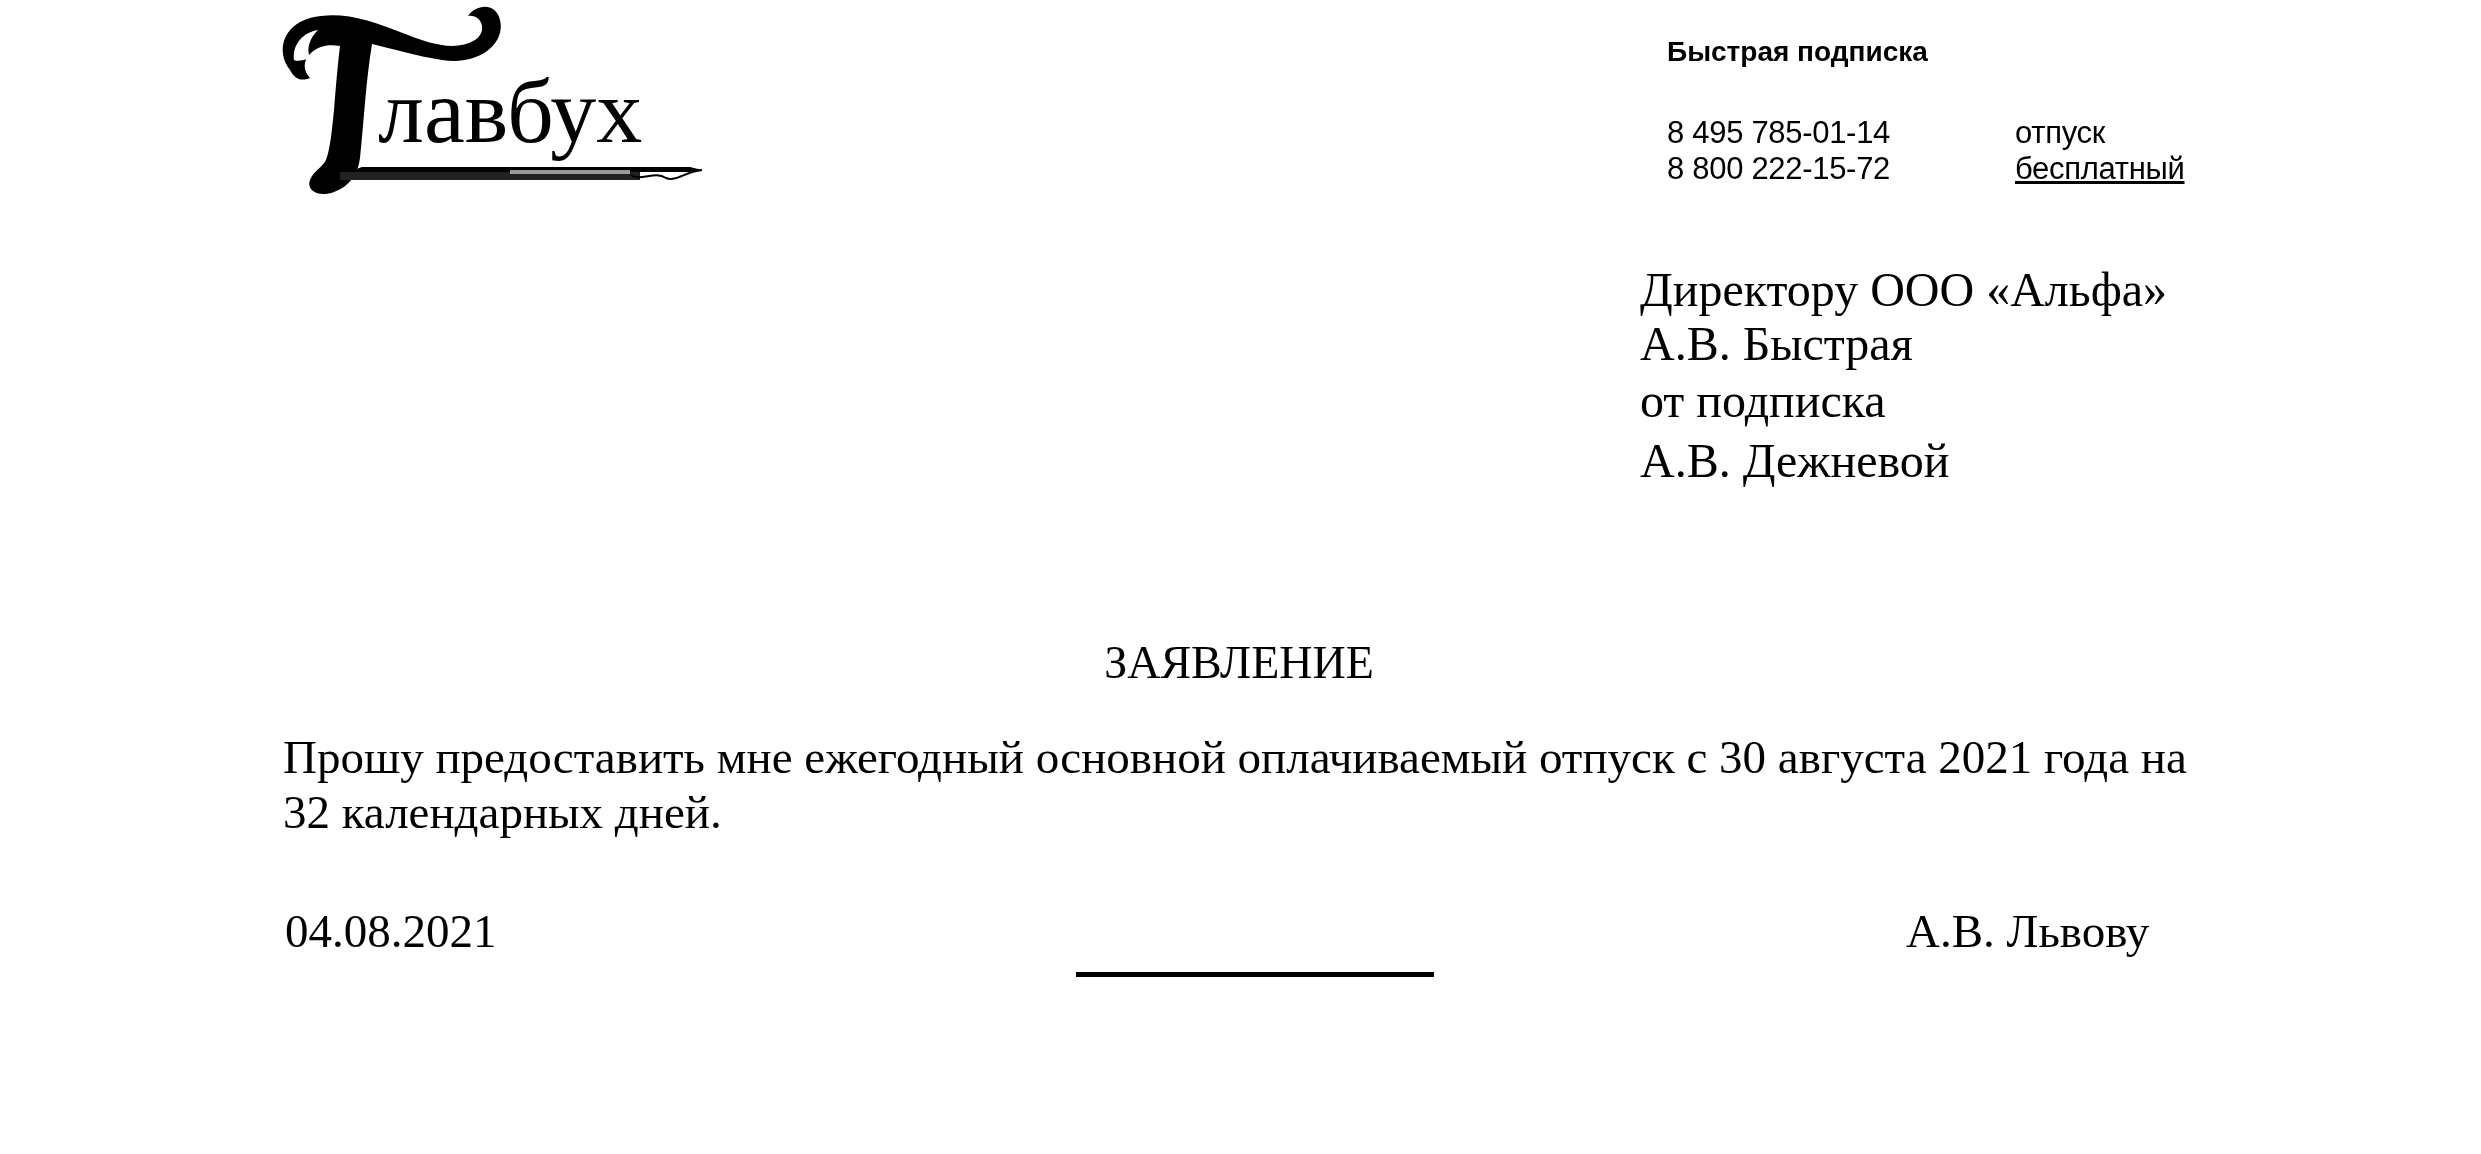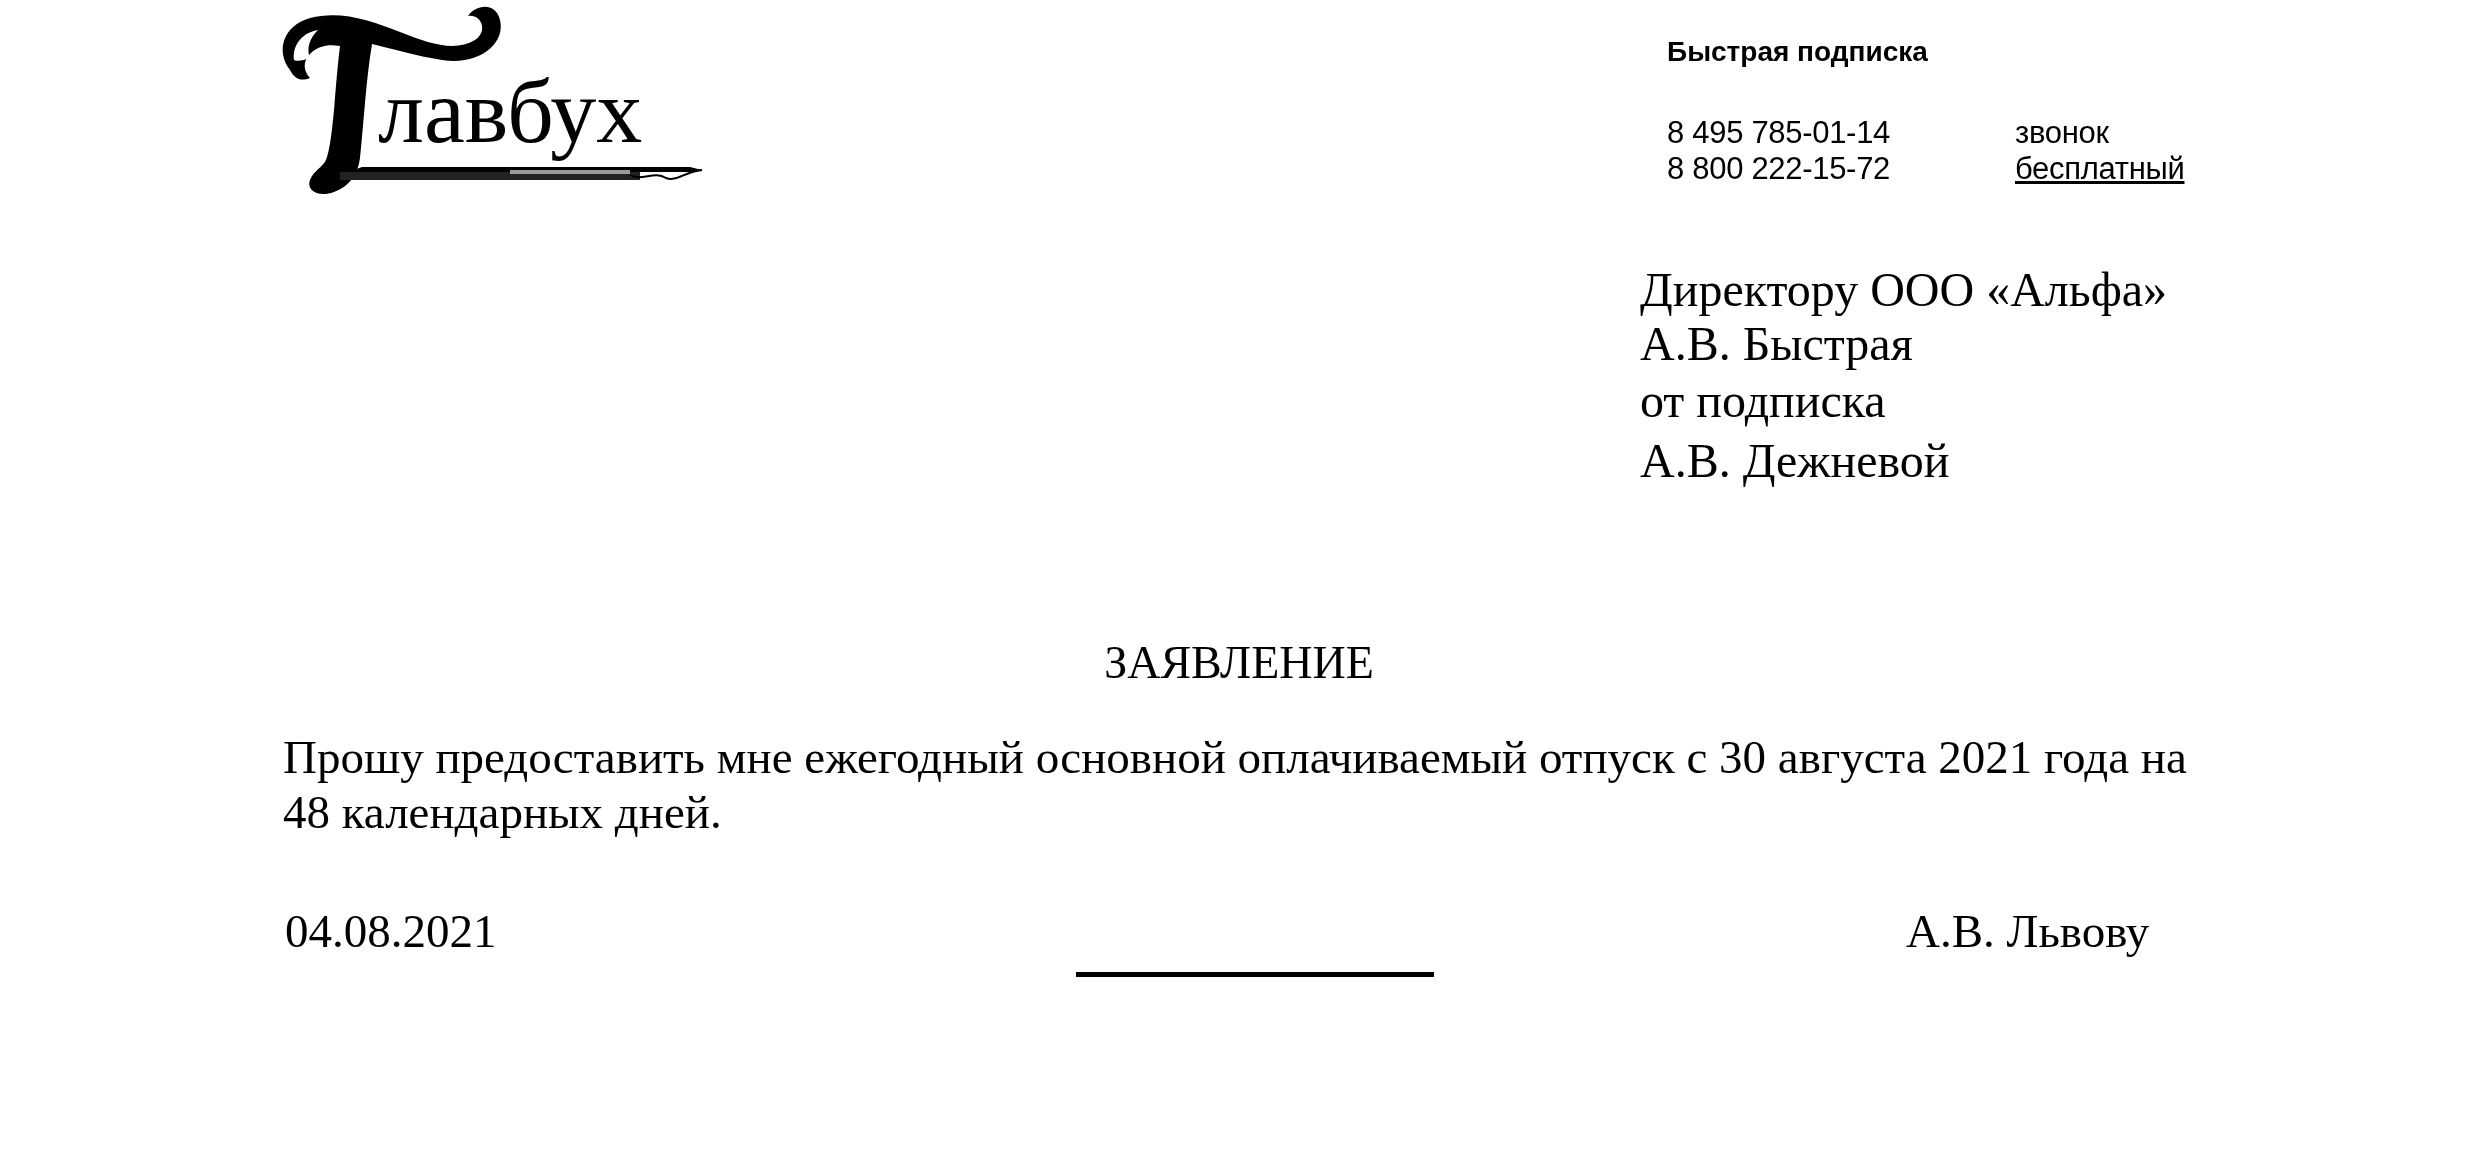--- a/index.html
+++ b/index.html
@@ -32,33 +32,33 @@
 
   <path fill="#000" d="M62,178 L92,167 L420,167 L432,170 L420,172 L92,172 Z"></path>
   <rect x="70" y="172" width="300" height="8" fill="#222"></rect>
   <rect x="240" y="170" width="120" height="4" fill="#9a9a9a"></rect>
   <path fill="none" stroke="#000" stroke-width="2" d="M360,175 C372,182 384,170 396,178 C406,182 414,172 432,170"></path>
 </svg>
 
 <div class="abs sans promo-title">Быстрая подписка</div>
 
 <div class="abs sans phone" style="left:1667px; top:117px;">8 495 785-01-14</div>
-<div class="abs sans phone" style="left:2015px; top:117px;">звонок</div>
+<div class="abs sans phone" style="left:2015px; top:117px;">отпуск</div>
 <div class="abs sans phone" style="left:1667px; top:153px;">8 800 222-15-72</div>
 <div class="abs sans phone" style="left:2015px; top:153px;text-decoration:underline;">бесплатный</div>
 
 <div>
   <div class="abs serif addr" style="top:266px;">Директору ООО «Альфа»</div>
   <div class="abs serif addr" style="top:320px;">А.В. Быстрая</div>
   <div class="abs serif addr" style="top:377px;">от подписка</div>
   <div class="abs serif addr" style="top:437px;">А.В. Дежневой</div>
 </div>
 
 <div class="abs serif title">ЗАЯВЛЕНИЕ</div>
 
 <div>
   <div class="abs serif body-line" style="top:734px;">Прошу предоставить мне ежегодный основной оплачиваемый отпуск с 30 августа 2021 года на</div>
-  <div class="abs serif body-line" style="top:789px;">48 календарных дней.</div>
+  <div class="abs serif body-line" style="top:789px;">32 календарных дней.</div>
 </div>
 
 <div class="abs serif date">04.08.2021</div>
 <div class="sig-line"></div>
 <div class="abs serif sig-name">А.В. Львову</div>
 
 </body></html>

